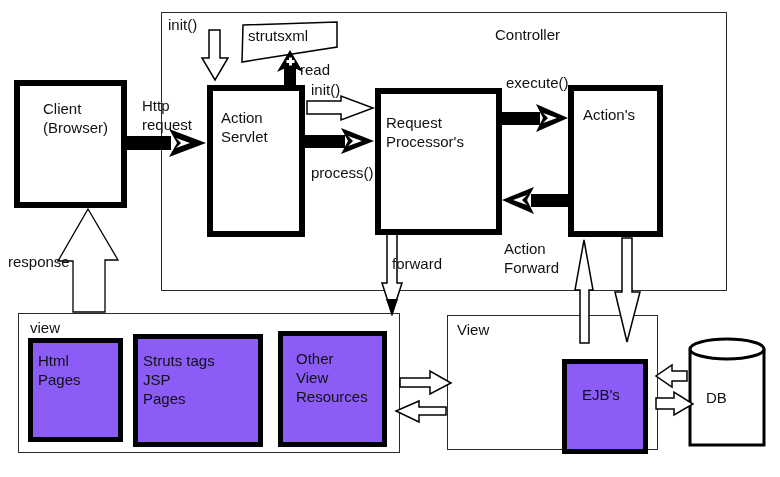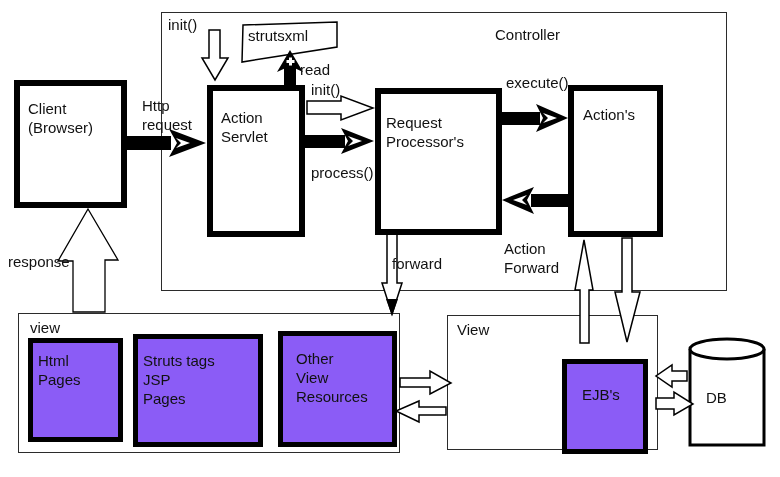--- a/index.html
+++ b/index.html
@@ -21,21 +21,21 @@
 </head>
 <body>
 
 <div id="stage">
 
   <div class="frame under" style="left:161px;top:12px;width:566px;height:279px;"></div>
   <div class="frame under" style="left:18px;top:313px;width:382px;height:140px;"></div>
   <div class="frame under" style="left:447px;top:315px;width:211px;height:135px;"></div>
 
   <div class="thickbox boxes" style="left:14px;top:80px;width:113px;height:128px;">
-    <div class="lbl" style="left:8px;top:13px;">Client
+    <div class="lbl" style="left:23px;top:13px;">Client
 (Browser)</div>
   </div>
 
   <div class="thickbox boxes" style="left:207px;top:85px;width:98px;height:152px;">
     <div class="lbl" style="left:8px;top:17px;">Action
 Servlet</div>
   </div>
 
   <div class="thickbox boxes" style="left:375px;top:88px;width:127px;height:147px;">
     <div class="lbl" style="left:5px;top:19px;">Request
@@ -48,21 +48,21 @@
 
   <div class="thickbox5 boxes" style="left:28px;top:338px;width:95px;height:104px;">
     <div class="lbl" style="left:5px;top:8px;">Html
 Pages</div>
   </div>
   <div class="thickbox5 boxes" style="left:133px;top:334px;width:130px;height:113px;">
     <div class="lbl" style="left:5px;top:12px;">Struts tags
 JSP
 Pages</div>
   </div>
-  <div class="thickbox5 boxes" style="left:278px;top:331px;width:119px;height:116px;">
+  <div class="thickbox5 boxes" style="left:278px;top:331px;width:109px;height:116px;">
     <div class="lbl" style="left:13px;top:13px;">Other
 View
 Resources</div>
   </div>
 
   <div class="thickbox5 boxes" style="left:562px;top:343px;width:86px;height:95px;margin-top:16px;">
     <div class="lbl" style="left:15px;top:21px;">EJB's</div>
   </div>
 
   <svg class="layer arrows" width="780" height="477" viewBox="0 0 780 477">

